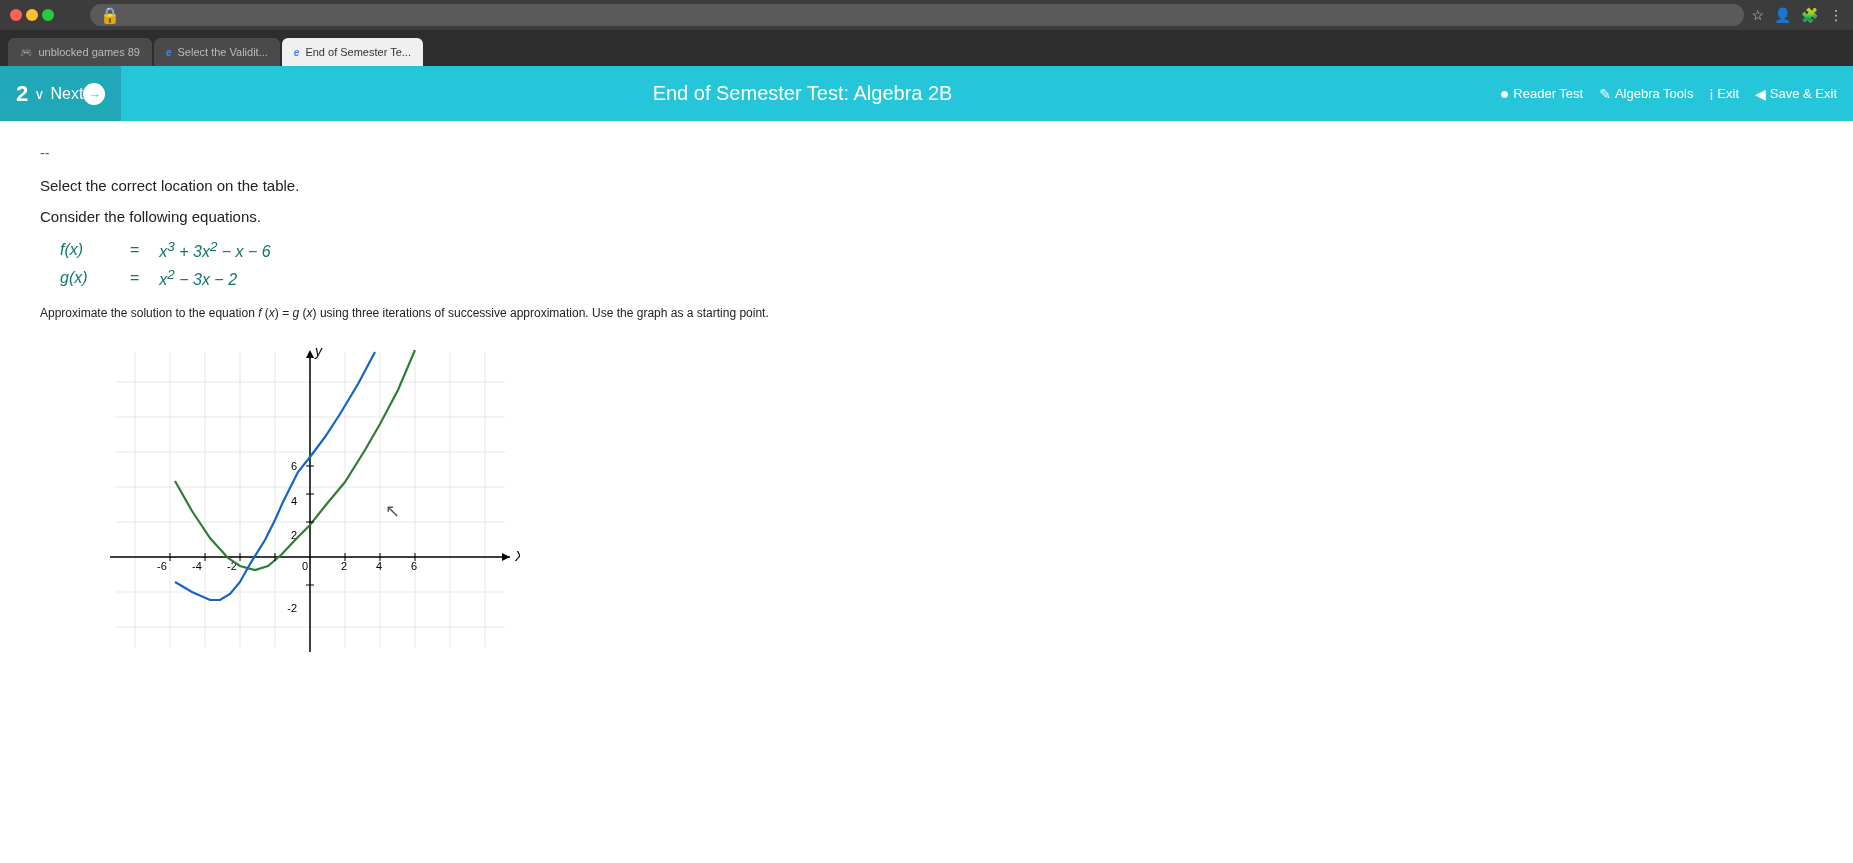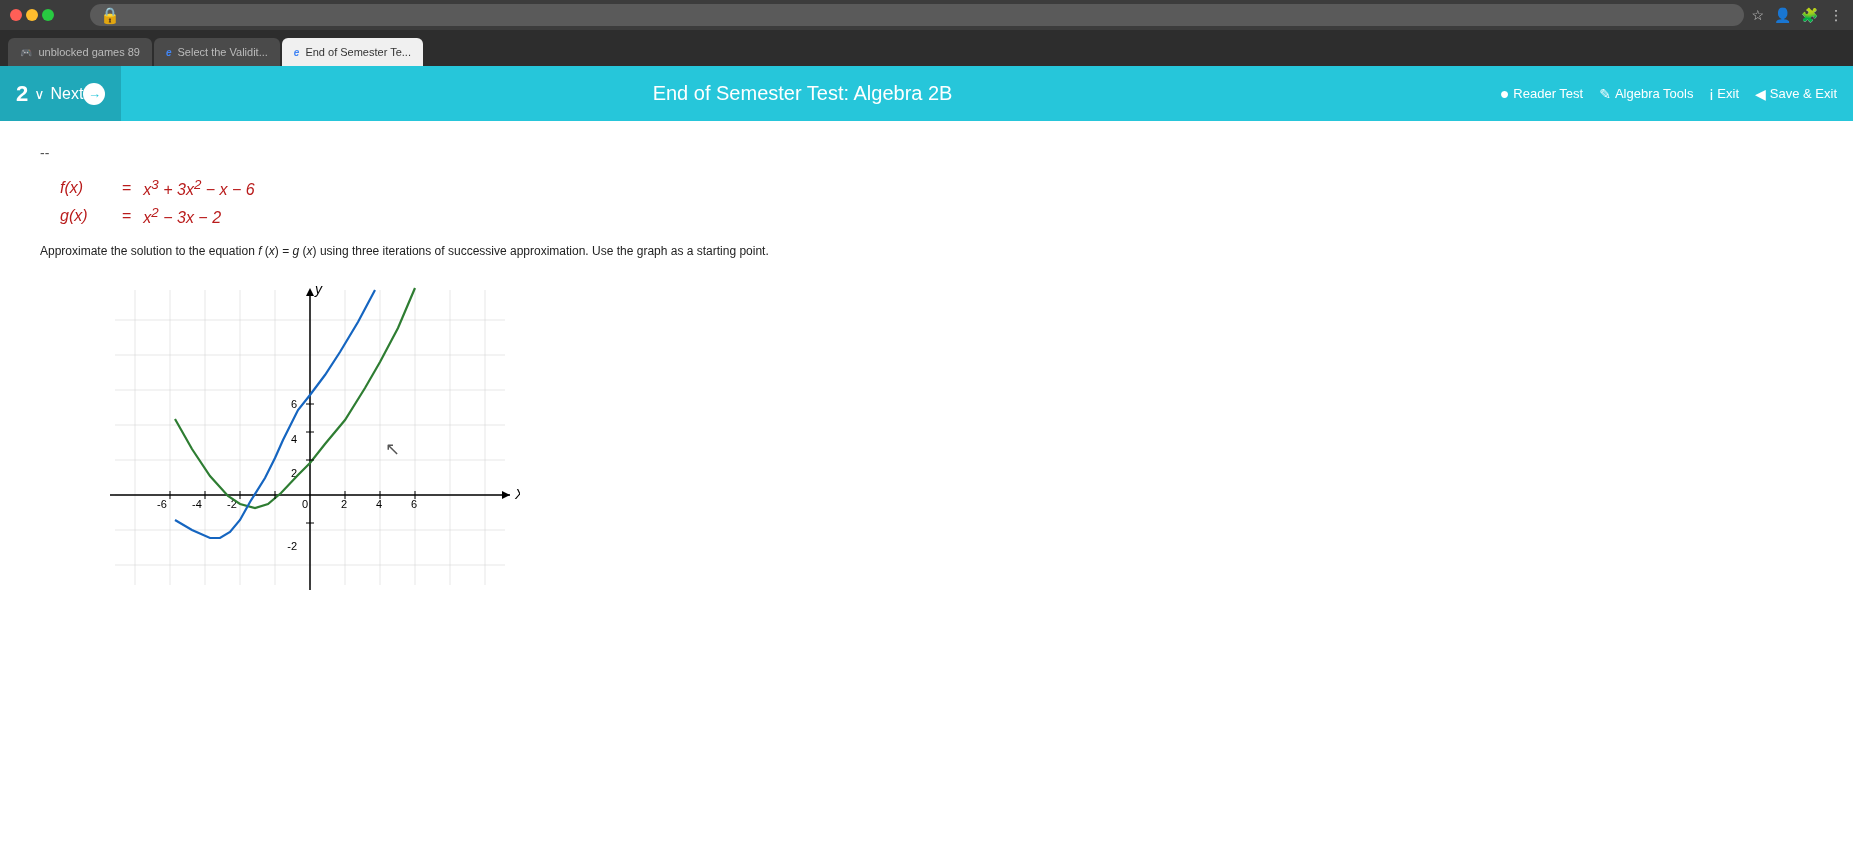--- a/index.html
+++ b/index.html
@@ -142,24 +142,24 @@
       color: #222;
       font-size: 15px;
       margin-bottom: 14px;
     }
     .equations-block {
       margin: 14px 0 14px 20px;
     }
     .equation-row {
       display: flex;
       align-items: center;
-      gap: 8px;
+      gap: 16px;
       margin-bottom: 6px;
       font-size: 16px;
-      color: #b91c1c;
+      color: #0f766e;
       font-style: italic;
     }
     .eq-lhs { font-style: italic; min-width: 50px; }
     .eq-equals { font-style: normal; margin: 0 4px; }
     .eq-rhs { font-style: italic; }
     .approx-text {
       color: #222;
       font-size: 12px;
       margin: 14px 0;
       line-height: 1.5;
@@ -244,21 +244,23 @@
     <div class="header-tool">
       <span style="font-size:14px;">◀</span>
       <span>Save &amp; Exit</span>
     </div>
   </div>
 </div>
 
 <div class="main-content">
   <div class="question-num-line">--</div>
 
-
+  <p class="instruction">Select the correct location on the table.</p>
+
+  <p class="consider-text">Consider the following equations.</p>
 
   <div class="equations-block">
     <div class="equation-row">
       <span class="eq-lhs"><i>f</i>(<i>x</i>)</span>
       <span class="eq-equals">=</span>
       <span class="eq-rhs"><i>x</i><sup>3</sup> + 3<i>x</i><sup>2</sup> − <i>x</i> − 6</span>
     </div>
     <div class="equation-row">
       <span class="eq-lhs"><i>g</i>(<i>x</i>)</span>
       <span class="eq-equals">=</span>

